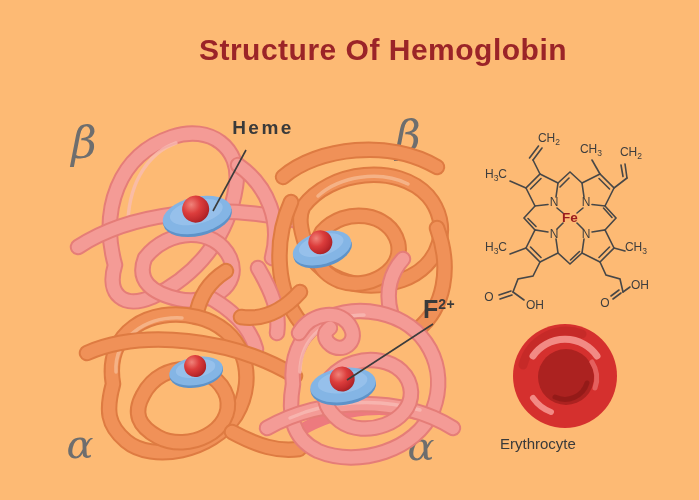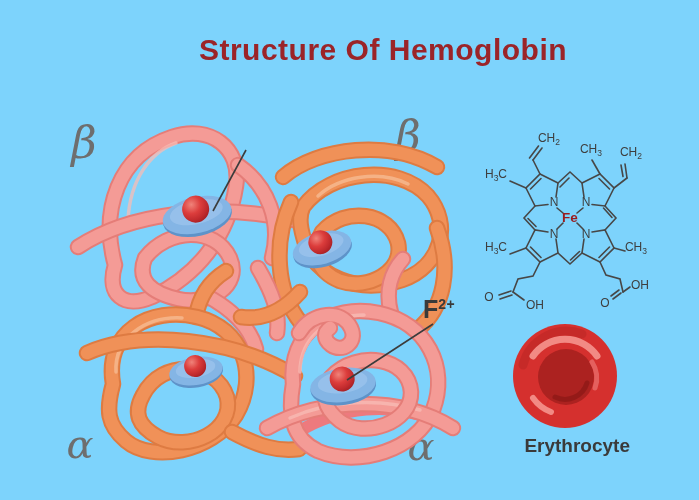--- a/index.html
+++ b/index.html
@@ -1,25 +1,25 @@
 <!DOCTYPE html>
 <html style="--title-color: #9B2428; --label-dark: #3A3A3A; --line-dark: #3C3C3C; --greek-gray: #6E6E6E; --pink-main: #F49B96; --pink-edge: #E57D78; --pink-light: #F8BCB6; --pink-accent: #ED7A7E; --orange-main: #F09158; --orange-edge: #DE7B42; --orange-light: #F7BD96; --heme-blue: #84B5E5; --heme-blue-dark: #5E93C9; --heme-blue-light: #9CC4EC; --sphere-red: #D8383A; --under-red: #CE3A36; --bond-color: #474747; --fe-color: #9B1B1E; --cell-red: #D5302E; --cell-dark: #C42A28; --crater-red: #AC2220; --crater-dark: #8F1917; --cell-light: #F28A84; --crater-light: #E4605E;"><head>
 <meta charset="utf-8">
 <style>
   html,body{margin:0;padding:0;background:#fff;}
-  #stage{position:relative;width:699px;height:500px;background:#7dd3fc;overflow:hidden;
+  #stage{position:relative;width:699px;height:500px;background:#fdba74;overflow:hidden;
          font-family:"Liberation Sans",sans-serif;}
   .abs{position:absolute;}
   #title{left:66px;top:33px;width:634px;text-align:center;font-size:30px;font-weight:bold;
          letter-spacing:.5px;color:var(--title-color,#9B2428);}
   #heme-label{left:220px;top:117px;width:86px;text-align:center;font-size:19px;font-weight:bold;
          letter-spacing:2.5px;color:var(--label-dark,#3A3A3A);}
   #iron-label{left:423px;top:295px;font-size:25px;font-weight:bold;color:var(--label-dark,#3A3A3A);}
   #iron-label .sup{font-size:14px;vertical-align:9px;letter-spacing:.5px;}
-  #erythro-label{left:500px;top:435px;width:130px;text-align:right;font-size:19px;font-weight:bold;
+  #erythro-label{left:500px;top:435px;width:130px;text-align:left;font-size:15px;font-weight:normal;
          color:var(--label-dark,#3A3A3A);}
   .tube{fill:none;stroke-linecap:round;stroke-linejoin:round;}
   .pkE{stroke:var(--pink-edge,#E57D78);stroke-width:16.5;}
   .pkM{stroke:var(--pink-main,#F49B96);stroke-width:12.5;}
   .pkH{stroke:var(--pink-light,#F8BCB6);stroke-width:3.5;opacity:.75;}
   .orE{stroke:var(--orange-edge,#DE7B42);stroke-width:16.5;}
   .orM{stroke:var(--orange-main,#F09158);stroke-width:12.5;}
   .orH{stroke:var(--orange-light,#F7BD96);stroke-width:3.5;opacity:.75;}
   .accent{stroke:var(--pink-accent,#ED7A7E);stroke-width:12;}
   .ptr{stroke:var(--line-dark,#3C3C3C);stroke-width:1.6;fill:none;}
@@ -140,20 +140,21 @@
       <ellipse cx="0" cy="2.5" rx="33" ry="17.5" fill="var(--heme-blue-dark,#5E93C9)"></ellipse>
       <ellipse cx="0" cy="0" rx="33" ry="17" fill="var(--heme-blue,#84B5E5)"></ellipse>
       <ellipse cx="0" cy="-3" rx="25" ry="11" fill="var(--heme-blue-light,#9CC4EC)" opacity=".75"></ellipse>
       <circle cx="0" cy="-6" r="12.5" fill="url(#sphG)"></circle>
     </g>
 
     <path class="ptr" d="M 246 150 L 213 211"></path>
     <path class="ptr" d="M 433 324 L 347 380"></path>
   </svg>
 
+  <div id="heme-label" class="abs">Heme</div>
   <div id="iron-label" class="abs"><span>F</span><span class="sup">2+</span></div>
 
   <svg class="abs" style="left:470px;top:108px" width="224" height="212" viewBox="0 0 224 212">
     <g class="bond">
 
       <path d="M 78 96.5 L 65 98 L 56 80 L 70 66 L 88 75 L 86 89"></path>
       <path d="M 60.5 81 L 71 70.5"></path>
 
       <path d="M 122 96.5 L 135 98 L 144 80 L 130 66 L 112 75 L 114 89"></path>
       <path d="M 139.5 81 L 129 70.5"></path>

